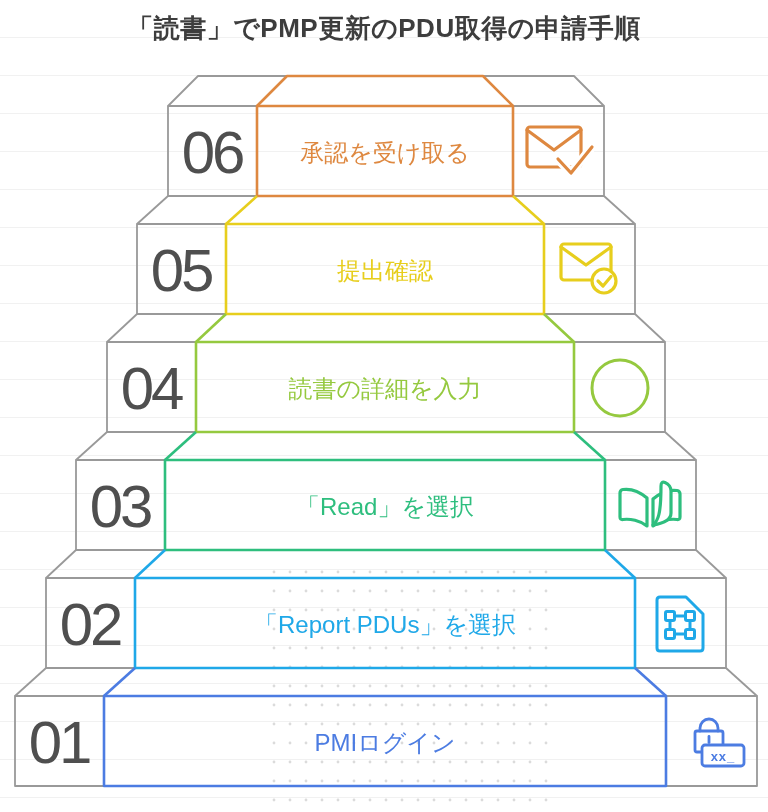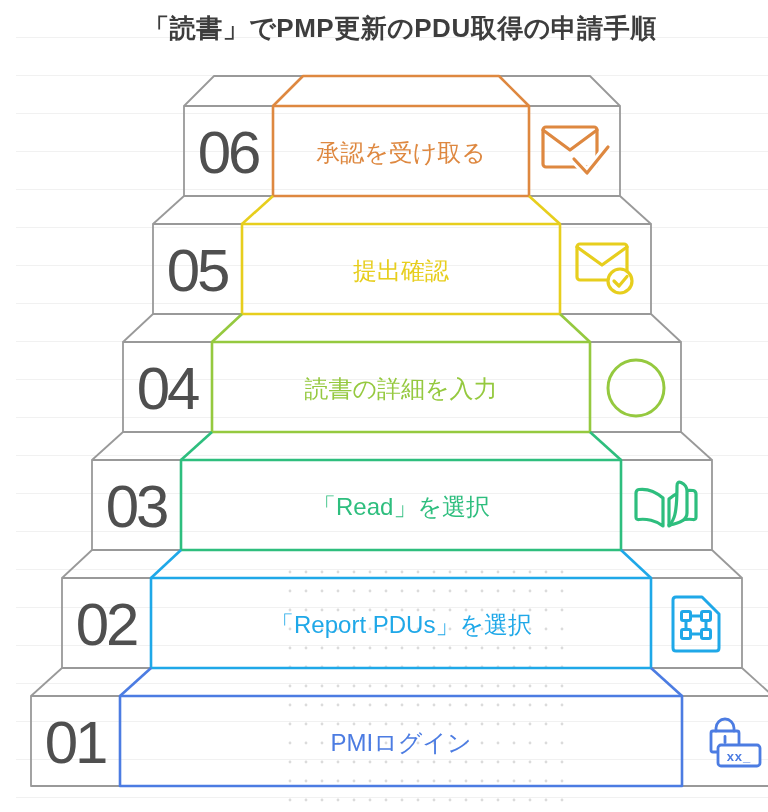--- a/index.html
+++ b/index.html
@@ -1,16 +1,16 @@
 <!DOCTYPE html>
 <html><head>
 <meta charset="utf-8">
 <style>
   html,body{margin:0;padding:0;background:#ffffff;}
-  .canvas{width:708px;height:812px;position:relative;margin-left:16px;}
+  .canvas{width:708px;height:812px;position:relative;}
   svg{display:block;}
   text{font-family:"Liberation Sans","DejaVu Sans",sans-serif;}
   .title-text{font-size:26px;font-weight:bold;fill:#3D3D3D;letter-spacing:0.5px;}
   .step-number{font-size:60px;fill:#4F4F4F;letter-spacing:-3px;}
   .step-label{font-size:24px;}
   .pw-text{font-size:13px;font-weight:bold;letter-spacing:1px;}
 </style>
 </head>
 <body>
 

